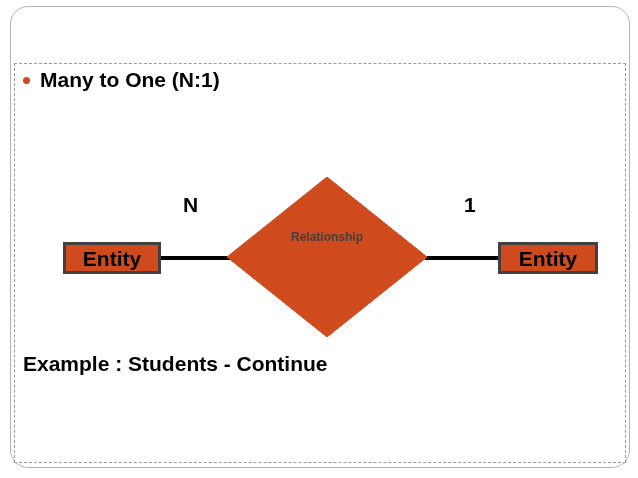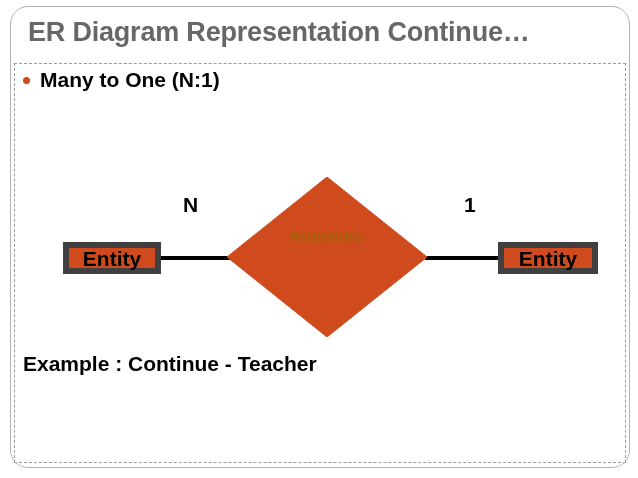--- a/index.html
+++ b/index.html
@@ -96,21 +96,21 @@
     position: absolute;
     left: 0;
     top: 0;
     width: 612px;
     height: 400px;
   }
 
   .entity-box {
     position: absolute;
     background: #cf4a1c;
-    border: 6px solid #404040;
+    border: 3px solid #404040;
     box-sizing: border-box;
     display: flex;
     align-items: center;
     justify-content: center;
   }
   .entity-label {
     font-size: 21px;
     font-weight: bold;
     color: #000000;
     line-height: 1;
@@ -137,21 +137,21 @@
   }
   .diamond svg { display: block; }
   .diamond-label {
     position: absolute;
     left: 50px;
     top: 52px;
     width: 100px;
     text-align: center;
     font-size: 12px;
     font-weight: bold;
-    color: #a16207;
+    color: #404040;
     line-height: 1.35;
     word-break: break-all;
   }
 
   
   .card-label {
     position: absolute;
     font-size: 21px;
     font-weight: bold;
     color: #000000;
@@ -171,23 +171,20 @@
     white-space: nowrap;
   }
 </style>
 </head>
 <body>
 
 <div class="slide">
 
   <div class="slide-frame"></div>
 
-  <div class="title-bar">
-    <span class="title-text">ER Diagram Representation Continue…</span>
-  </div>
 
   <div class="content-body">
 
     <div class="bullet-row">
       <span class="bullet-dot"></span>
       <span class="bullet-text">Many to One (N:1)</span>
     </div>
 
     <div class="er-canvas">
 
@@ -207,16 +204,16 @@
 
       <div class="diamond">
         <svg width="200" height="160" viewBox="0 0 200 160">
           <polygon points="100,0 200,80 100,160 0,80" fill="#cf4a1c" stroke="#cf4a1c" stroke-width="1"></polygon>
         </svg>
         <div class="diamond-label">Relationship</div>
       </div>
 
     </div>
 
-    <div class="example-line">Example : Continue - Teacher</div>
+    <div class="example-line">Example : Students - Continue</div>
 
   </div>
 </div>
 
 </body></html>

